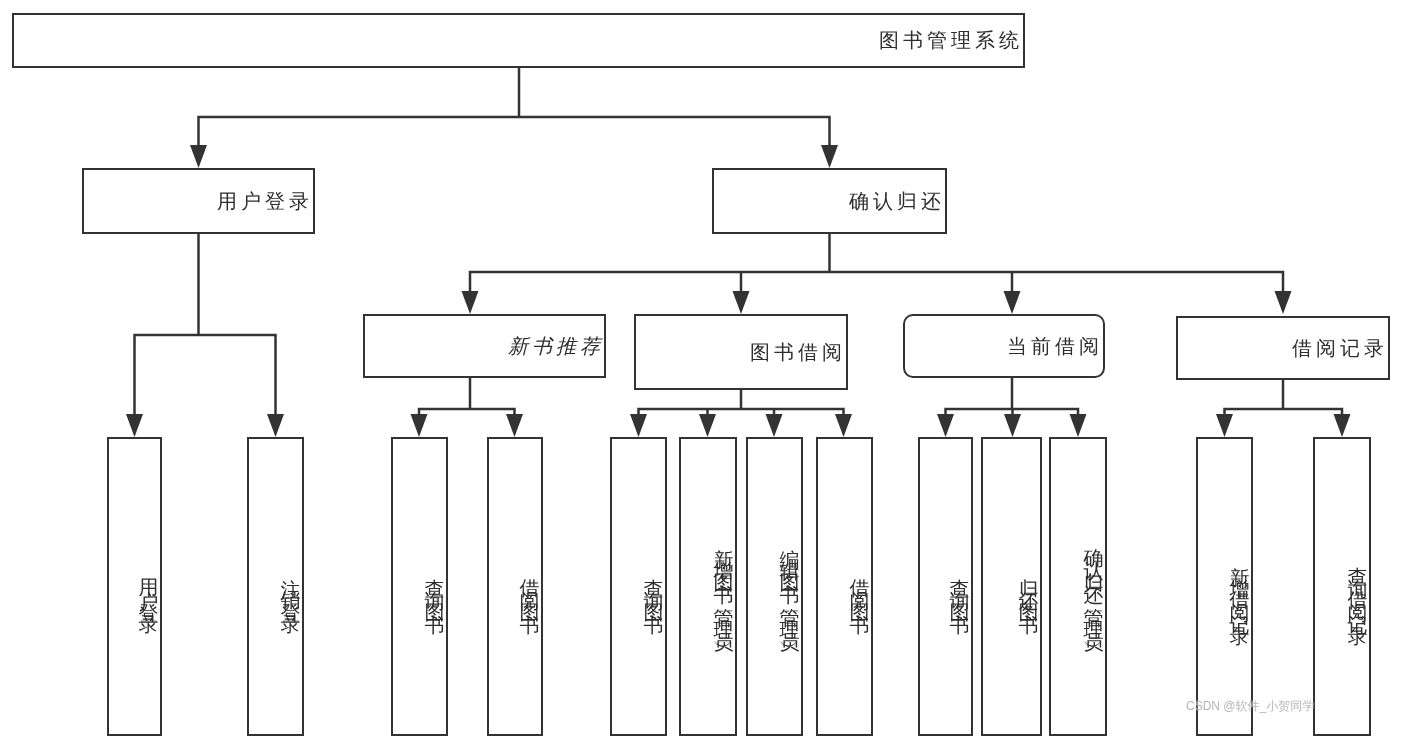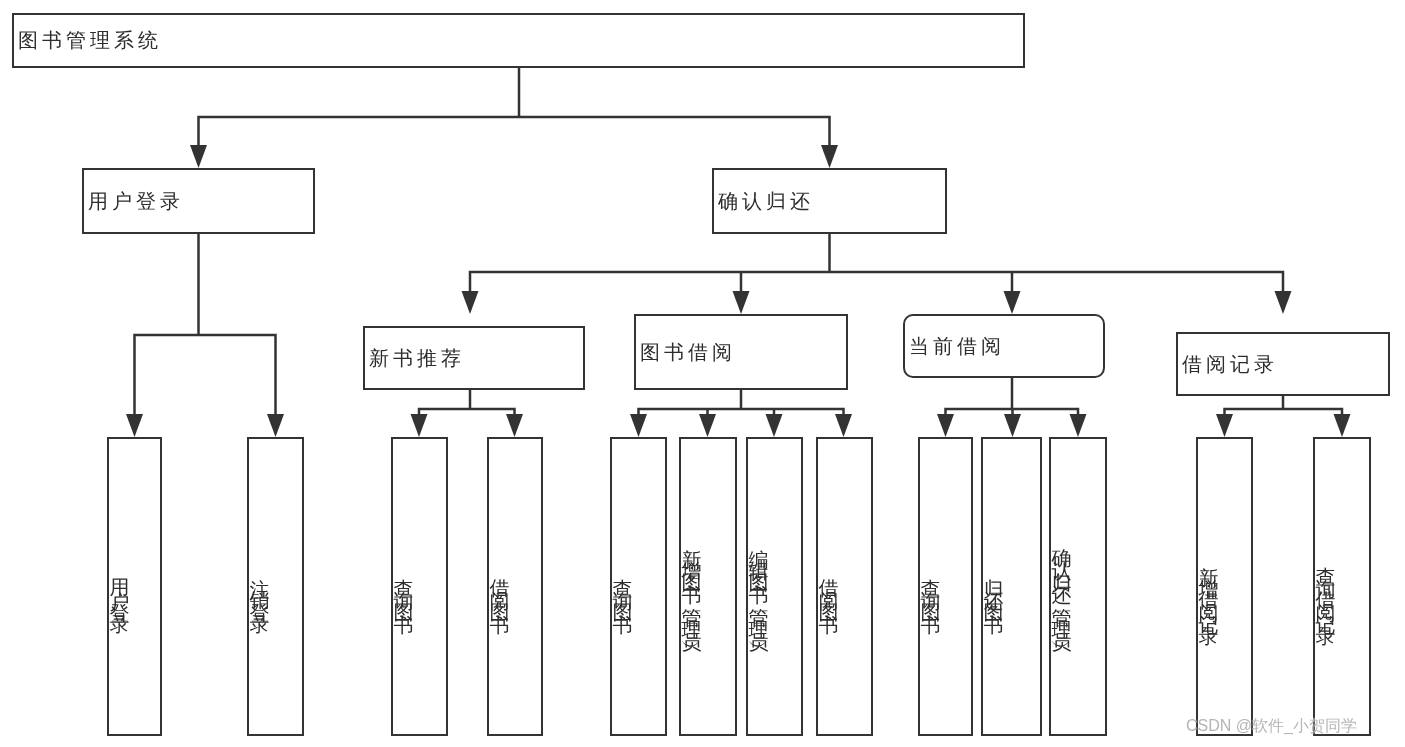--- a/index.html
+++ b/index.html
@@ -20,44 +20,44 @@
     left:0;top:0;
     z-index:0;
   }
   .node{
     position:absolute;
     box-sizing:border-box;
     border:2.5px solid var(--line);
     background:#ffffff;
     display:flex;
     align-items:center;
-    justify-content:flex-start;
+    justify-content:flex-end;
     color:var(--text);
     z-index:1;
   }
   .hlabel{
     font-size:20px;
     letter-spacing:4px;
     text-indent:4px;
     white-space:nowrap;
   }
   .leaf .vtext{
     writing-mode:vertical-rl;
     text-orientation:mixed;
     font-size:20px;
     letter-spacing:12px;
     line-height:1.1;
     white-space:nowrap;
   }
   .watermark{
     position:absolute;
     left:1186px;
-    top:716px;
+    top:698px;
     z-index:2;
-    font-size:16px;
+    font-size:12px;
     color:rgba(168,168,168,0.85);
     text-shadow:0 0 2px #ffffff;
     white-space:nowrap;
   }
 </style>
 </head>
 <body>
 
 <div class="canvas">
 
@@ -117,30 +117,30 @@
     <span class="hlabel">图书管理系统</span>
   </div>
 
   <div class="node" style="left:82px;top:168px;width:233px;height:66px;">
     <span class="hlabel">用户登录</span>
   </div>
   <div class="node" style="left:712px;top:168px;width:235px;height:66px;">
     <span class="hlabel">确认归还</span>
   </div>
 
-  <div class="node" style="left:363px;top:326px;width:222px;height:64px;">
+  <div class="node" style="left:363px;top:314px;width:243px;height:64px;font-style:italic;">
     <span class="hlabel">新书推荐</span>
   </div>
   <div class="node" style="left:634px;top:314px;width:214px;height:76px;">
     <span class="hlabel">图书借阅</span>
   </div>
   <div class="node" style="left:903px;top:314px;width:202px;height:64px;border-radius:10px;">
     <span class="hlabel">当前借阅</span>
   </div>
-  <div class="node" style="left:1176px;top:332px;width:214px;height:64px;">
+  <div class="node" style="left:1176px;top:316px;width:214px;height:64px;">
     <span class="hlabel">借阅记录</span>
   </div>
 
   <div class="node leaf" style="left:107px;top:437px;width:55px;height:299px;">
     <span class="vtext">用户登录</span>
   </div>
   <div class="node leaf" style="left:247px;top:437px;width:57px;height:299px;">
     <span class="vtext">注销登录</span>
   </div>
 

